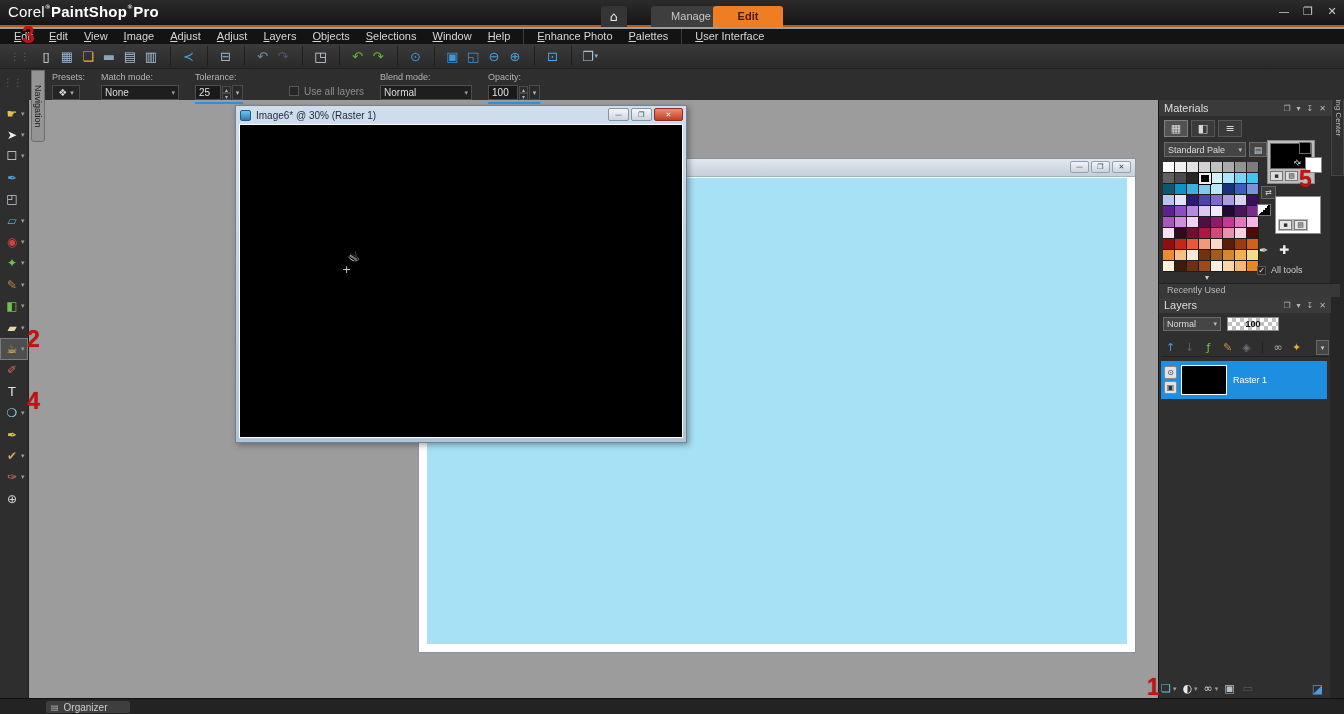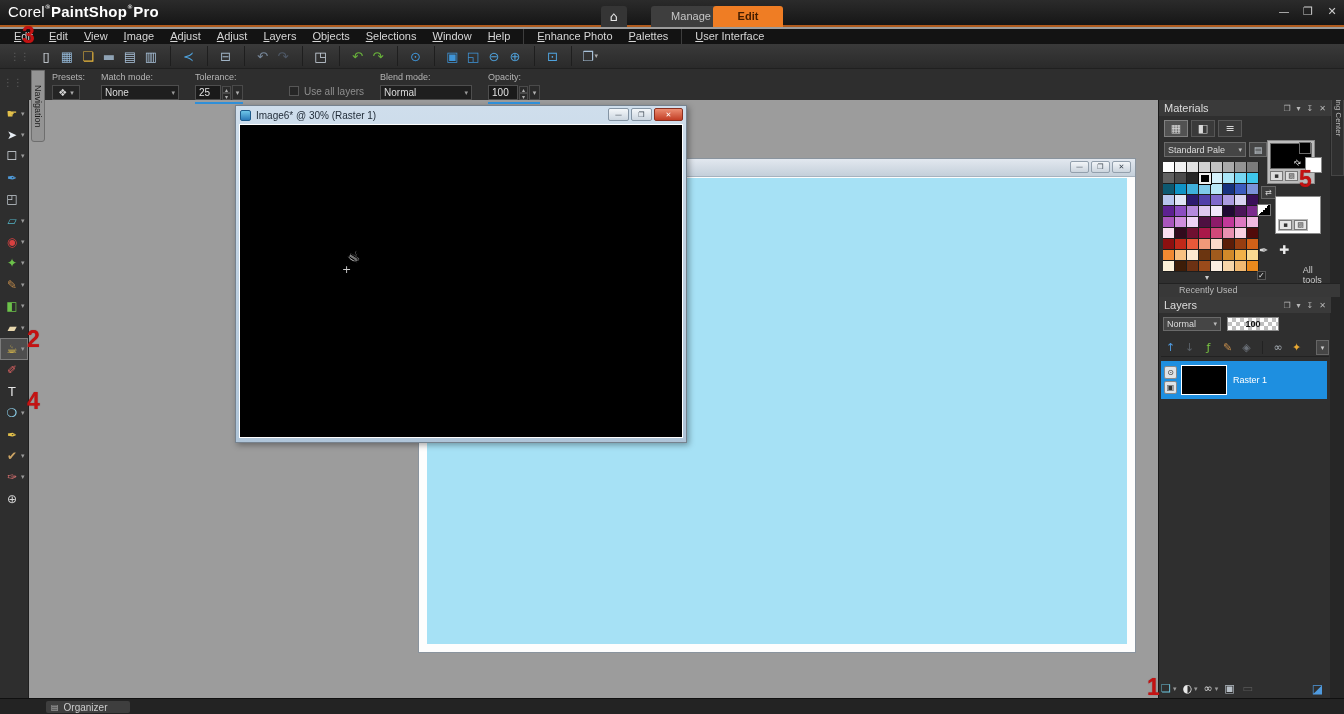--- a/index.html
+++ b/index.html
@@ -114,22 +114,22 @@
   .swap-mini { position:absolute; left:135px; top:58px; font-size:8px; color:#dddddd; transform:rotate(45deg); }
   .bg-widget { position:absolute; left:116px; top:96px; width:46px; height:38px; background:#ffffff; border:1px solid #8a8a8a; }
   .bg-mini { position:absolute; left:2px; bottom:2px; display:flex; gap:2px; background:#b8b8b8; padding:1px; }
   .bg-mini span { width:13px; height:10px; background:#e6e6e6; border:1px solid #777; font-size:7px; line-height:9px; text-align:center; color:#333; }
   .swap-btn { position:absolute; left:102px; top:86px; width:15px; height:13px; background:#3c3c3c; border:1px solid #666; color:#d8d8d8; font-size:8px; text-align:center; line-height:12px; }
   .bw-reset { position:absolute; left:98px; top:104px; width:14px; height:12px; border:1px solid #777; background:linear-gradient(135deg,#ffffff 50%,#000000 50%); }
   .mat-dropper { position:absolute; left:100px; top:144px; font-size:11px; color:#d8d8d8; }
   .mat-plus { position:absolute; left:120px; top:143px; font-size:12px; color:#ececec; }
   .all-tools { position:absolute; left:98px; top:165px; display:flex; align-items:center; }
   .all-tools .chk-box { width:9px; height:9px; }
-  .all-tools .chk-label { color:#cccccc; font-size:9px;margin-left:32px; }
-  .recently-used { position:absolute; left:0; top:183px; width:181px; height:14px; background:#383838; border-top:1px solid #222; font-size:9px; color:#b8b8b8; padding-left:20px; line-height:13px; }
+  .all-tools .chk-label { color:#cccccc; font-size:9px; }
+  .recently-used { position:absolute; left:0; top:183px; width:181px; height:14px; background:#383838; border-top:1px solid #222; font-size:9px; color:#b8b8b8; padding-left:8px; line-height:13px; }
 
   .layers { position:absolute; left:0; top:197px; width:172px; height:401px; }
   .lay-controls { position:absolute; left:4px; top:20px; display:flex; gap:6px; }
   .lay-select { width:58px; height:14px; background:#454545; border:1px solid #6a6a6a; color:#dcdcdc; font-size:9px; display:flex; align-items:center; justify-content:space-between; padding:0 3px; }
   .lay-select .caret { font-size:7px; color:#bbb; }
   .lay-opacity { width:52px; height:14px; border:1px solid #8a8a8a; background:repeating-conic-gradient(#c0c0c0 0 25%, #ffffff 0 50%); background-size:8px 8px; color:#111; font-size:9px; text-align:center; line-height:13px; font-weight:bold; }
   .lay-toolbar { position:absolute; left:2px; top:42px; width:168px; height:18px; display:flex; align-items:center; border-bottom:1px solid #222; }
   .lt-icon { width:19px; text-align:center; font-size:11px; }
   .lt-icon.gap { margin-left:6px; border-left:1px solid #222; padding-left:6px; width:25px; }
   .lt-caret { margin-left:auto; width:13px; height:15px; background:#454545; border:1px solid #666; color:#ccc; font-size:7px; text-align:center; line-height:14px; }

